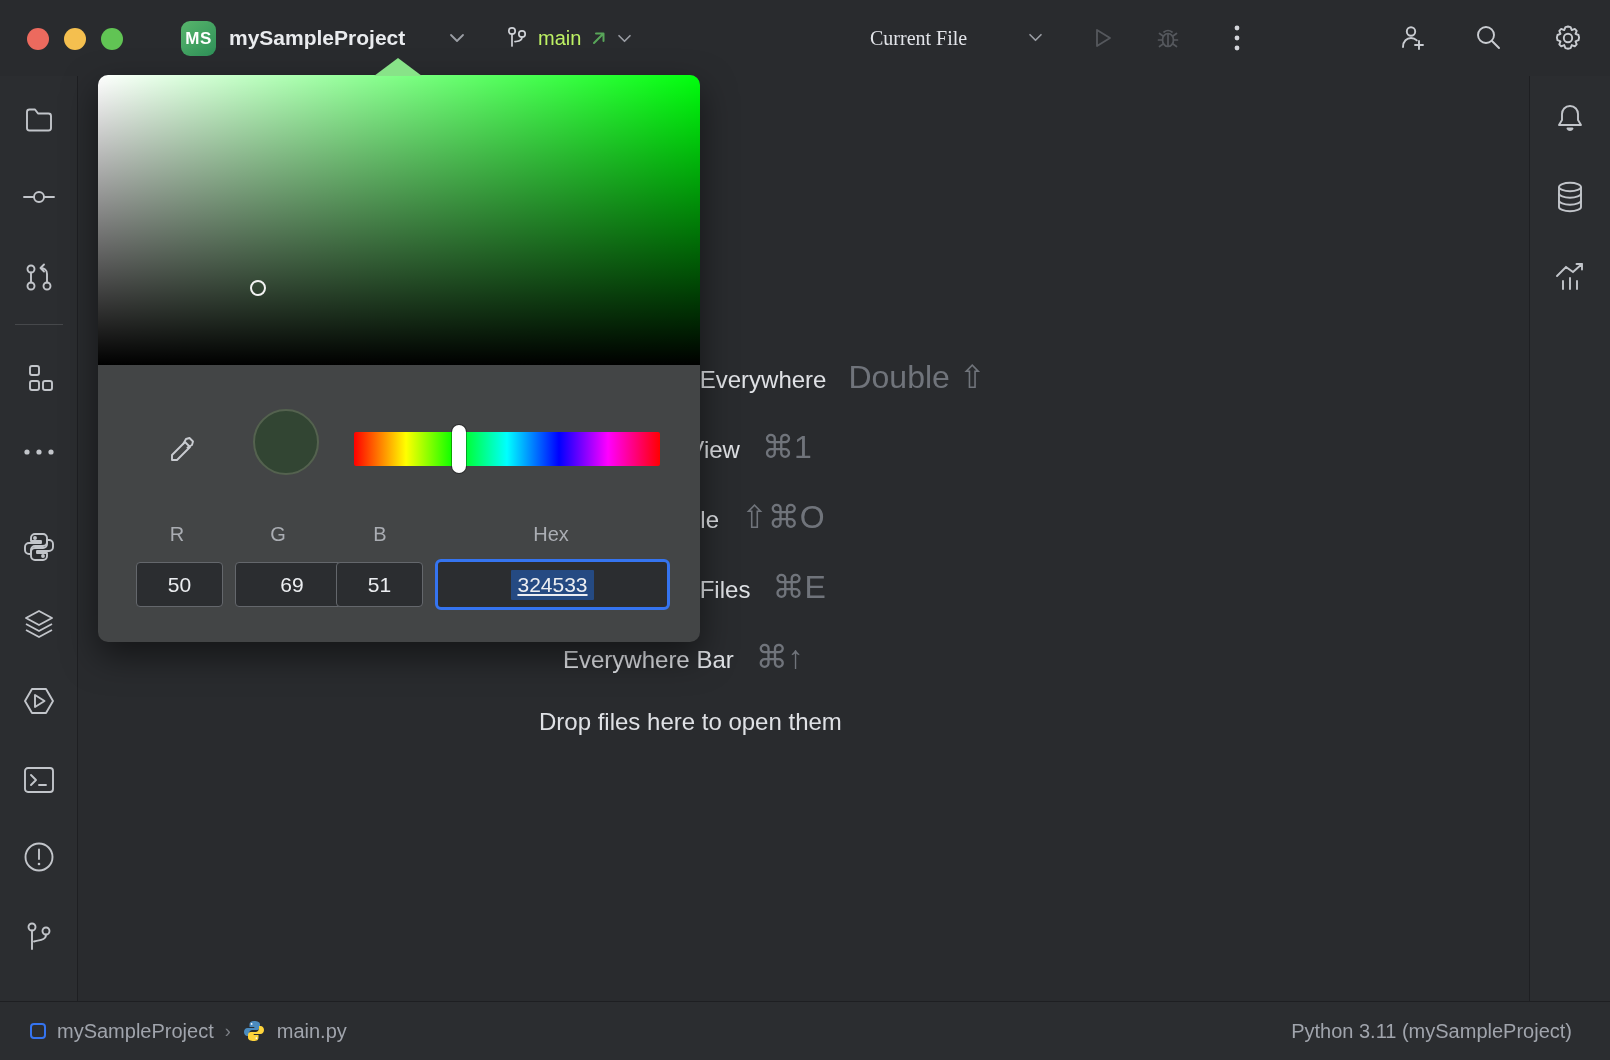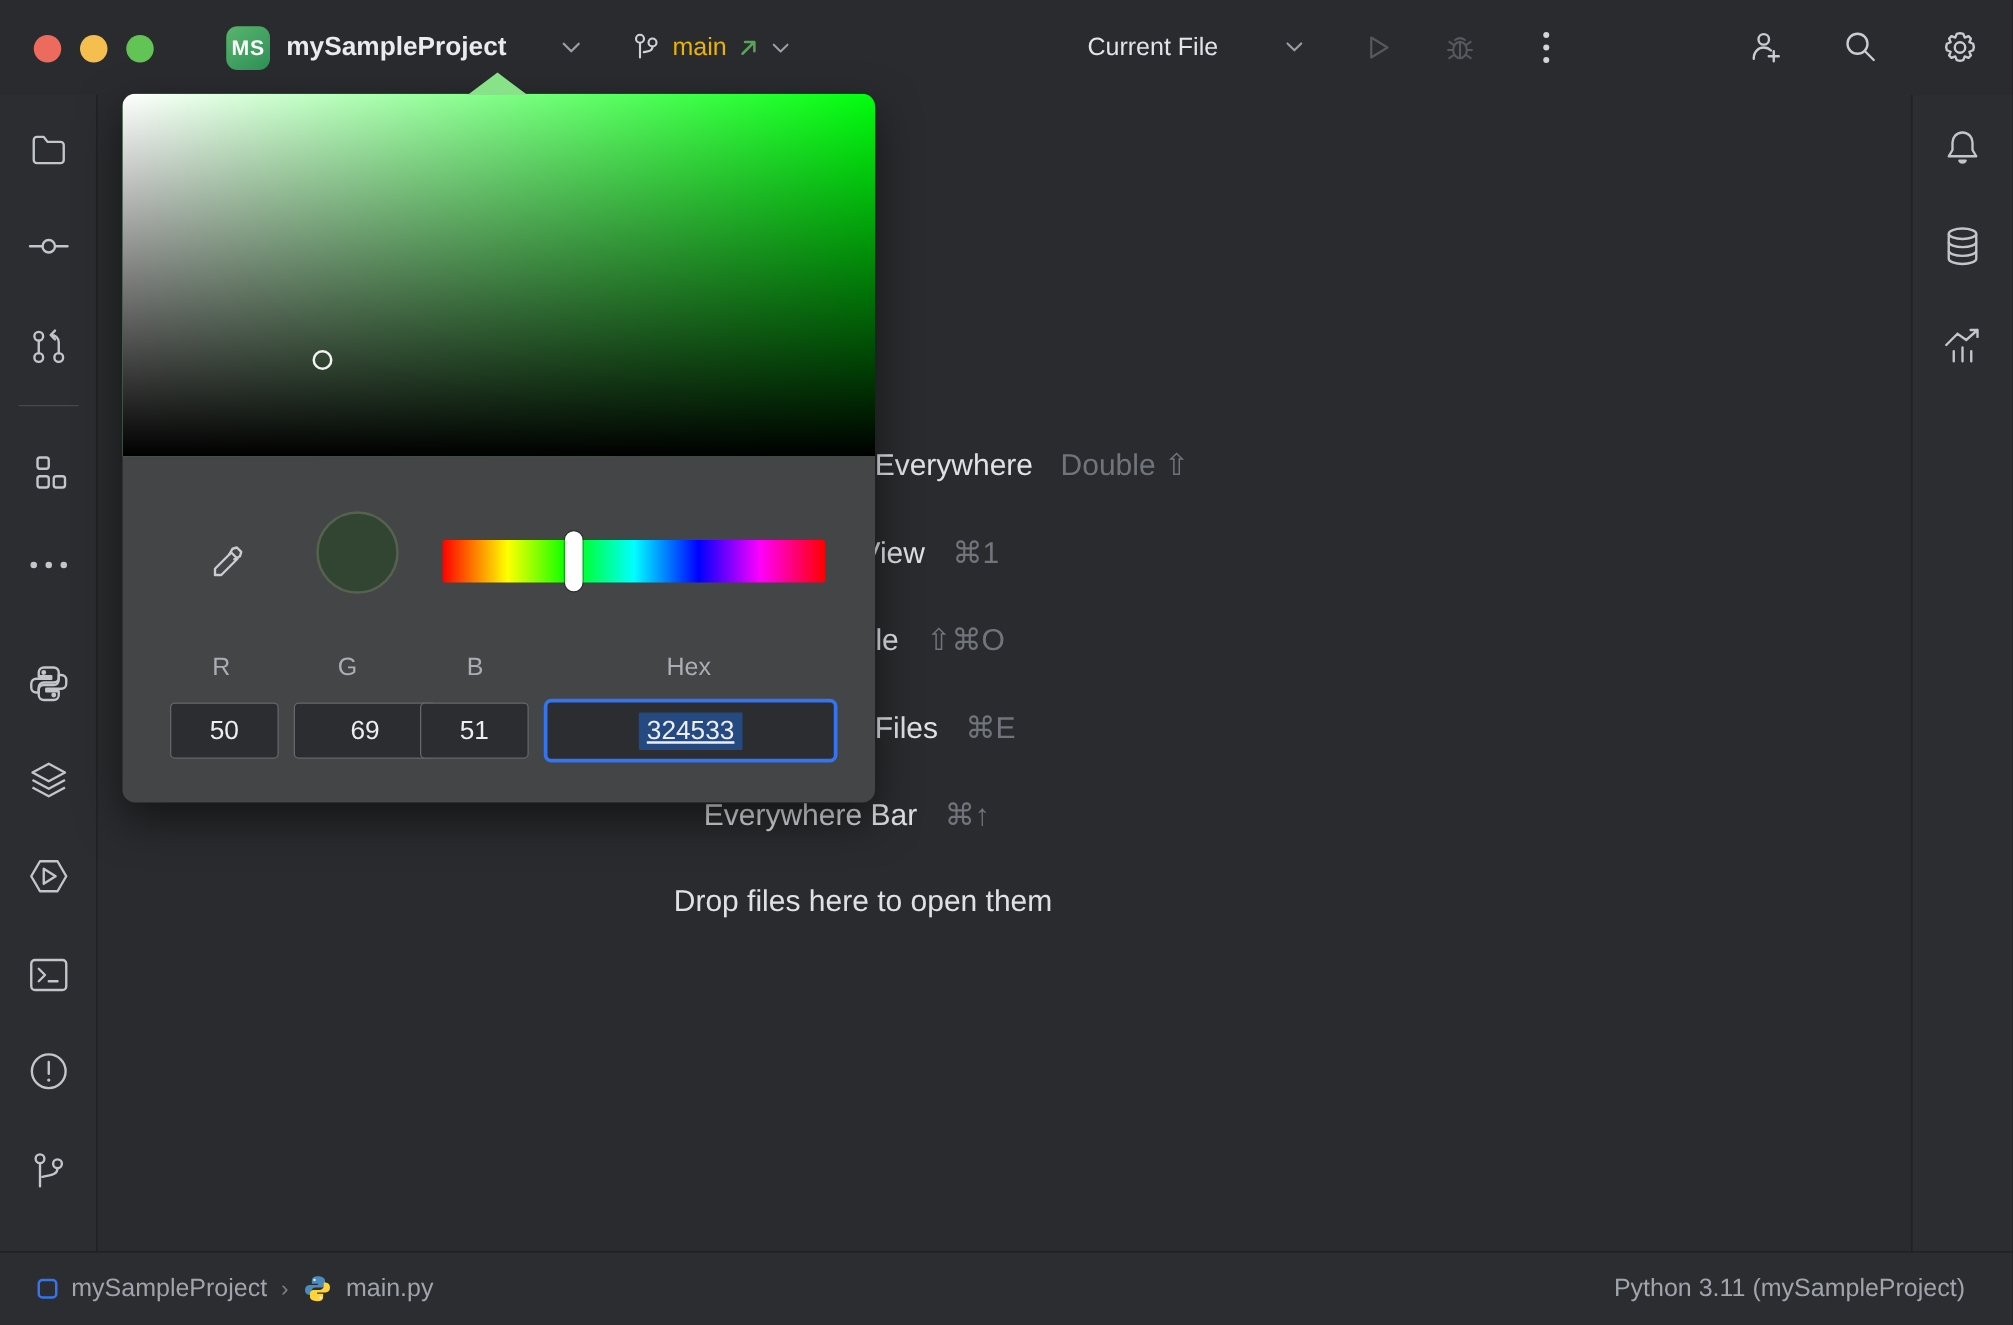--- a/index.html
+++ b/index.html
@@ -13,37 +13,37 @@
   .traffic { position:absolute; top:28px; width:22px; height:22px; border-radius:50%; }
   .t-red { left:27px; background:#ec6a5e; }
   .t-yellow { left:64px; background:#f4bf4f; }
   .t-green { left:101px; background:#61c454; }
   .ms-icon { position:absolute; left:181px; top:21px; width:35px; height:35px; border-radius:9px;
     background:linear-gradient(140deg,#58b56c 0%,#2e9058 100%); color:#fff; font-size:17px; font-weight:700;
     display:flex; align-items:center; justify-content:center; letter-spacing:0.5px; }
   .proj-name { position:absolute; left:229px; top:26px; font-size:21px; font-weight:600; color:#e9ebee; }
   .tb-chev { position:absolute; top:32px; }
   .branch-group { position:absolute; left:505px; top:0; height:76px; display:flex; align-items:center; gap:9px; }
-  .branch-name { font-size:20px; color:#eab308; }
-  .runwidget-text { position:absolute; left:870px; top:27px; font-size:20px; color:#e2e4e9; }
+  .branch-name { font-size:20px; color:#bef264; }
+  .runwidget-text { position:absolute; left:870px; top:27px; font-size:20px; color:#e2e4e9;font-family:Liberation Serif, serif; }
   .icon-btn { position:absolute; top:22px; width:32px; height:32px; display:flex; align-items:center; justify-content:center; }
 
   
   .stripe { position:absolute; top:76px; bottom:59px; background:#2b2d30; }
   .stripe-left { left:0; width:78px; border-right:1px solid #1e1f22; }
   .stripe-right { right:0; width:81px; border-left:1px solid #1e1f22; }
   .stripe .sicon { position:absolute; left:50%; transform:translate(-50%,-50%); width:34px; height:34px;
     display:flex; align-items:center; justify-content:center; }
   .stripe-divider { position:absolute; left:15px; top:248px; width:48px; height:1px; background:#46484b; }
 
   
   .hints { position:absolute; left:0; top:0; }
   .hint-row { position:absolute; display:flex; align-items:baseline; gap:22px; white-space:nowrap; }
   .hint-label { font-size:24px; font-weight:500; color:#dfe1e5; }
-  .hint-keys { font-size:24px; color:#70747b; }
+  .hint-keys { font-size:32px; color:#70747b; }
 
   
   .statusbar { position:absolute; left:0; bottom:0; width:1610px; height:59px; background:#2b2d30;
     border-top:1px solid #1e1f22; display:flex; align-items:center; }
   .crumbs { position:absolute; left:30px; display:flex; align-items:center; gap:11px; }
   .crumb-text { font-size:20px; color:#a0a4ac; }
   .proj-square { width:16px; height:16px; border:2px solid #3574f0; border-radius:4px; }
   .crumb-sep { font-size:18px; color:#7d8087; }
   .interp { position:absolute; right:38px; font-size:20px; color:#a0a4ac; }
 

